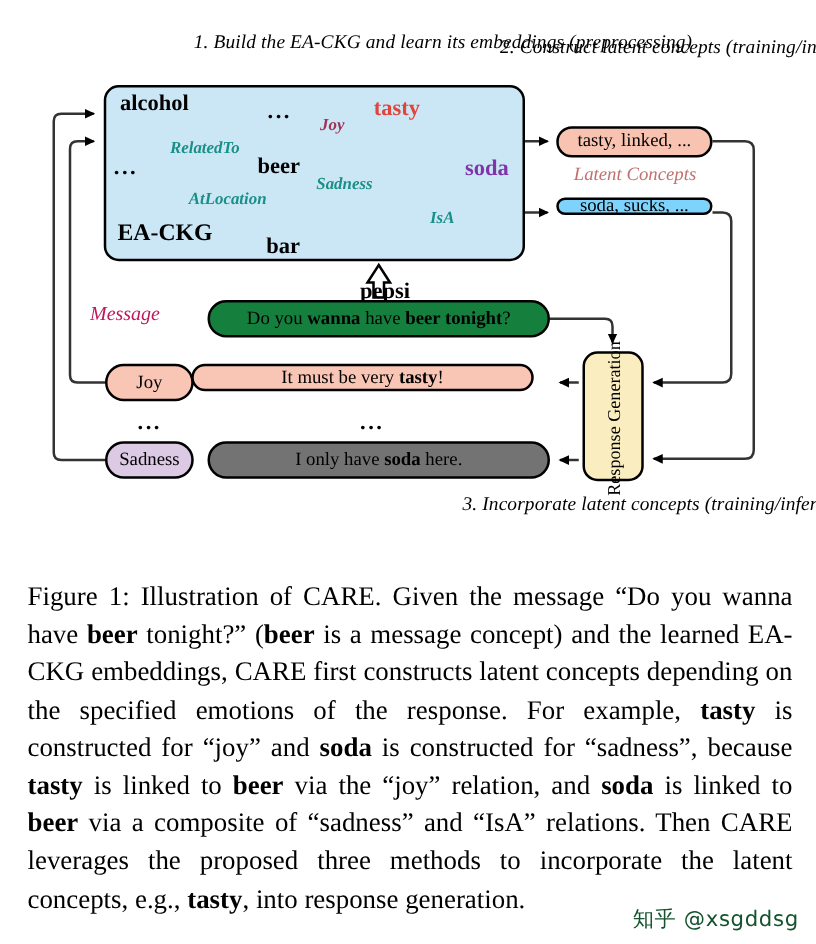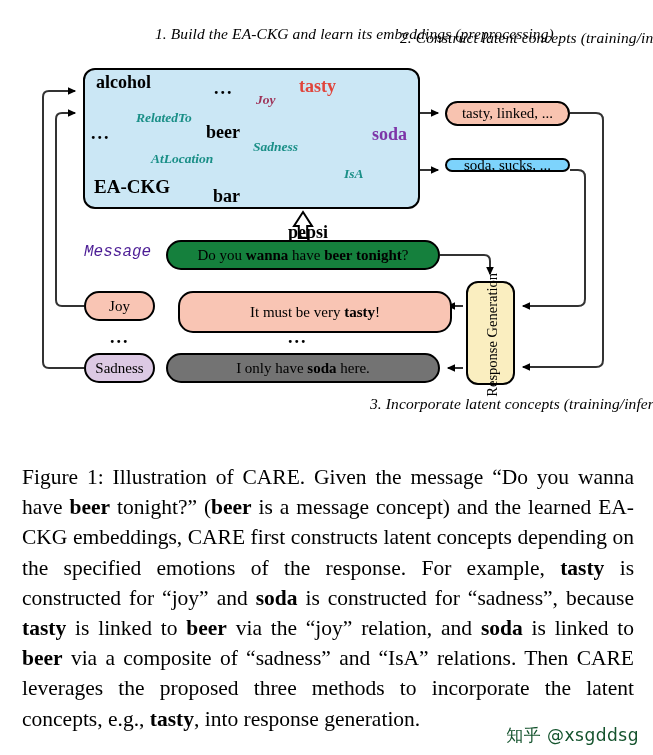--- a/index.html
+++ b/index.html
@@ -53,23 +53,23 @@
     position:absolute;box-sizing:border-box;
     border:2.5px solid #000;border-radius:14px;
     display:flex;align-items:center;justify-content:center;
     font-size:15px;line-height:1;
   }
   #lc-joy{left:445px;top:101px;width:125px;height:25px;background:#f8c3b0;border-radius:13px;}
   #lc-sad{left:445px;top:158px;width:125px;height:14px;background:#7dd3fc;border-radius:13px;}
   #lc-label{left:443px;top:132px;width:130px;text-align:center;
     font-style:italic;font-size:15px;color:#c0706f;}
 
-  #msg-label{left:84px;top:243px;font-style:italic;font-size:16px;color:#4c1d95;font-family:Liberation Mono, monospace;}
+  #msg-label{left:72px;top:243px;font-style:italic;font-size:16px;color:#be185d;}
   #msg-box{left:166px;top:240px;width:274px;height:30px;background:#15803d;border-radius:15px;}
-  #resp-joy{left:178px;top:291px;width:274px;height:42px;background:#f9c5b4;border-radius:15px;}
+  #resp-joy{left:153px;top:291px;width:274px;height:22px;background:#f9c5b4;border-radius:15px;}
   #resp-sad{left:166px;top:353px;width:274px;height:30px;background:#737373;border-radius:15px;}
   #em-joy{left:84px;top:291px;width:71px;height:30px;background:#f9c5b4;border-radius:15px;}
   #em-sad{left:84px;top:353px;width:71px;height:30px;background:#dcc9e4;border-radius:15px;}
   #d-em{left:110px;top:327px;}
   #d-resp{left:288px;top:327px;}
 
   #rg-box{
     position:absolute;left:466px;top:281px;width:49px;height:104px;
     background:#faeec0;border:2.5px solid #000;border-radius:12px;
     box-sizing:border-box;
@@ -184,20 +184,21 @@
   <div class="lbl dots" id="d-top">...</div>
   <div class="lbl dots" id="d-left">...</div>
 
   <div class="lbl rel" id="r-relatedto">RelatedTo</div>
   <div class="lbl rel" id="r-atlocation">AtLocation</div>
   <div class="lbl rel" id="r-joy">Joy</div>
   <div class="lbl rel" id="r-sadness">Sadness</div>
   <div class="lbl rel" id="r-isa">IsA</div>
 
   <div class="pill" id="lc-joy">tasty, linked, ...</div>
+  <div class="lbl" id="lc-label">Latent Concepts</div>
   <div class="pill" id="lc-sad">soda, sucks, ...</div>
 
   <div class="lbl" id="msg-label">Message</div>
   <div class="pill" id="msg-box">
     <span id="msg-text"><span>Do you </span><b>wanna</b><span> have </span><b>beer tonight</b><span>?</span></span>
   </div>
 
   <div class="pill" id="em-joy">Joy</div>
   <div class="pill" id="resp-joy">
     <span id="resp-joy-text"><span>It must be very </span><b>tasty</b><span>!</span></span>

